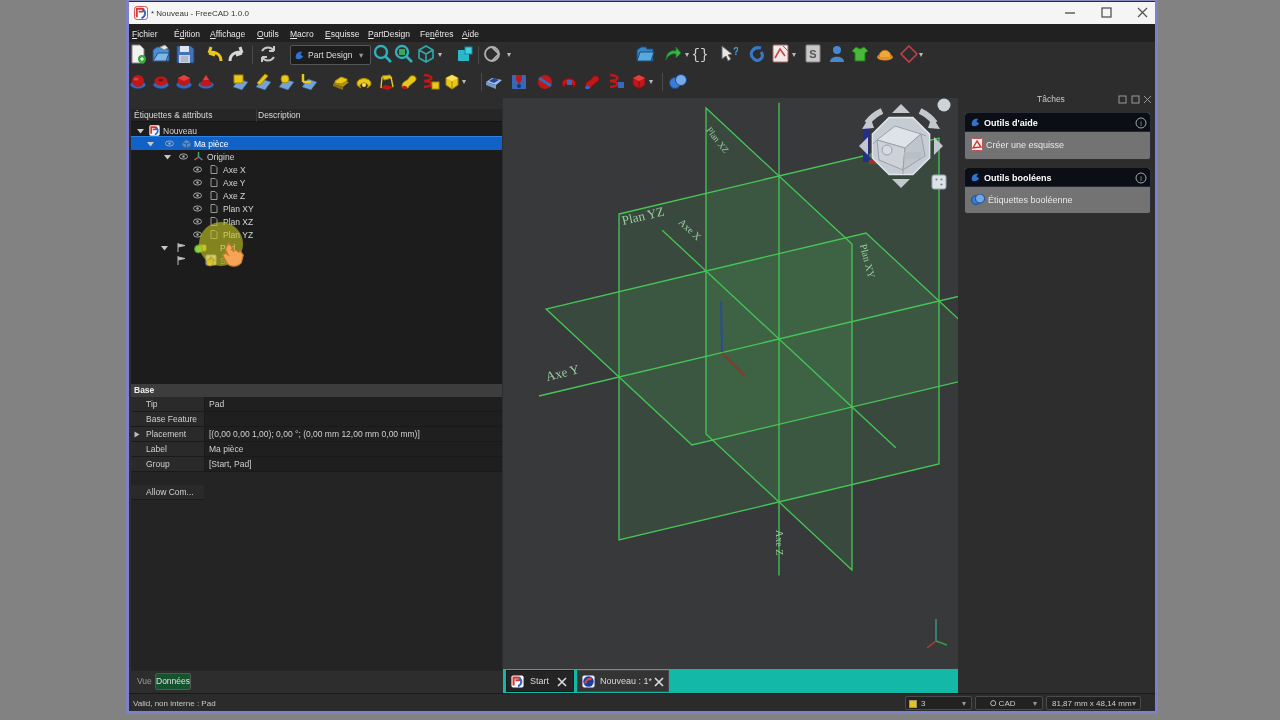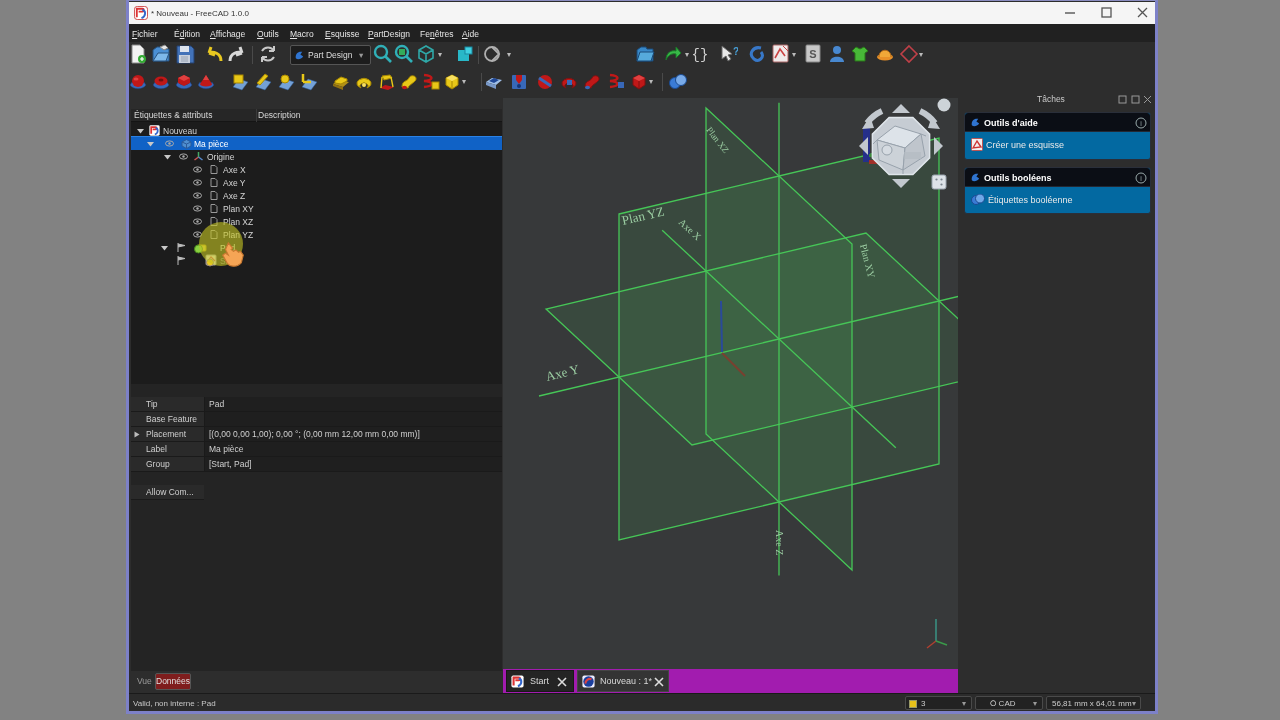--- a/index.html
+++ b/index.html
@@ -30,25 +30,25 @@
 #props { left:2px; top:383px; width:371px; height:287px; background:#242424; overflow:hidden; }
 .prow { position:absolute; width:371px; height:15px; font-size:8.5px; color:#d0d0d0; }
 .phead { background:#3d3d3d; color:#f0f0f0; font-weight:bold; }
 .plabel { position:absolute; left:0; top:0; width:73px; height:15px; background:#2a2a2a;
   border-bottom:1px solid #1a1a1a; padding-left:15px; line-height:15px; }
 .pval { position:absolute; left:73px; top:0; width:298px; height:15px; background:#1f1f1f;
   border-bottom:1px solid #1a1a1a; border-left:1px solid #1a1a1a; padding-left:4px; line-height:15px; }
 #btabs { left:2px; top:670px; width:371px; height:22px; background:#2d2d2d; }
 
 #vp { left:374px; top:97px; width:455px; height:571px; background:#37393a; overflow:hidden; }
-#mditabs { left:374px; top:668px; width:455px; height:24px; background:#a21caf; }
+#mditabs { left:374px; top:668px; width:455px; height:24px; background:#14b8a6; }
 .mtab { position:absolute; top:1px; height:22px; font-size:9px; color:#d8d8d8; }
 
 #rdock-h { left:829px; top:92px; width:197px; height:13px; color:#c9c9c9; font-size:8.5px; }
-.taskbox { position:absolute; background:#0369a1; border:1px solid #2a2f3a; border-radius:3px;text-decoration:underline; }
+.taskbox { position:absolute; background:#737373; border:1px solid #2a2f3a; border-radius:3px;text-decoration:underline; }
 .taskhdr { position:absolute; left:0; top:0; width:100%; height:19px; background:#0b0e15;
   border-bottom:1px solid #232834; border-radius:3px 3px 0 0; color:#fff; font-weight:bold; font-size:9px; }
 
 #status { left:0; top:692px; width:1026px; height:18px; background:#2b2b2b;
   border-top:1px solid #1a1a1a; color:#c8c8c8; font-size:8px; }
 .swidget { position:absolute; top:2px; height:14px; background:#222; border:1px solid #4a4a4a;
   border-radius:2px; color:#ccc; font-size:8px; }
 </style>
 </head>
 <body>
@@ -430,20 +430,21 @@
           </svg>
           <span style="position:absolute;left:89px;top:2px;color:#888">Sk...</span>
         </div>
 <div class="abs" style="left:68px;top:100px;width:44px;height:44px;border-radius:50%;background:rgba(195,195,35,0.62)"></div>
 <svg class="abs" style="left:88px;top:120px" width="28" height="28" viewBox="0 0 30 30">
 <path d="M10 1 L14.5 6.5 L13 8 L15.5 10 L18 8.5 L21 11 L23 10 L26 14 L24 22 C20 27 12 27 9 23 L4 14 L7 12 L10 14 L7 8 Z" fill="#f5a555" stroke="#c87830" stroke-width="1.2"></path>
 </svg>
       </div>
 
   <div id="props" class="abs">
+        <div class="prow phead" style="top:0px;height:13px;line-height:13px"><span style="margin-left:3px">Base</span></div>
 <div class="prow" style="top:13px">
           <div class="plabel">Tip</div>
           <div class="pval">Pad</div>
         </div>
 <div class="prow" style="top:28px">
           <div class="plabel">Base Feature</div>
           <div class="pval"></div>
         </div>
 <div class="prow" style="top:43px">
           <svg class="abs" style="left:3px;top:4px;z-index:5" width="6" height="7" viewBox="0 0 6 7">
@@ -460,21 +461,21 @@
           <div class="plabel">Group</div>
           <div class="pval">[Start, Pad]</div>
         </div>
 <div class="prow" style="top:101px">
           <div class="plabel">Allow Com...</div>
         </div>
       </div>
 
   <div id="btabs" class="abs">
     <span style="position:absolute;left:6px;top:5px;font-size:8.5px;color:#9a9a9a">Vue</span>
-    <div class="abs" style="left:24px;top:2px;width:36px;height:17px;background:#7f1d1d;border:1px solid #555;border-radius:2px;color:#e0e0e0;font-size:8.5px;text-align:right;line-height:15px">Données</div>
+    <div class="abs" style="left:24px;top:2px;width:36px;height:17px;background:#14532d;border:1px solid #555;border-radius:2px;color:#e0e0e0;font-size:8.5px;text-align:right;line-height:15px">Données</div>
   </div>
 
   <div id="vp" class="abs">
         <svg width="455" height="571" viewBox="0 0 455 571" style="position:absolute;left:0;top:0">
 <polygon points="43.0,211.0 189.0,347.0 509.0,271.0 363.0,135.0" fill="#4aa558" fill-opacity="0.15"></polygon>
 <polygon points="203.0,10.0 349.0,146.0 349.0,472.0 203.0,336.0" fill="#4aa558" fill-opacity="0.15"></polygon>
 <polygon points="116.0,116.0 436.0,40.0 436.0,366.0 116.0,442.0" fill="#4aa558" fill-opacity="0.15"></polygon>
 <polygon points="43.0,211.0 189.0,347.0 509.0,271.0 363.0,135.0" stroke="#46c657" stroke-width="1.3" fill="none"></polygon>
 <polygon points="203.0,10.0 349.0,146.0 349.0,472.0 203.0,336.0" stroke="#46c657" stroke-width="1.3" fill="none"></polygon>
 <polygon points="116.0,116.0 436.0,40.0 436.0,366.0 116.0,442.0" stroke="#46c657" stroke-width="1.3" fill="none"></polygon>
@@ -591,18 +592,18 @@
     <div class="swidget" style="left:776px;width:67px">
       <div class="abs" style="left:3px;top:3px;width:8px;height:8px;background:#e8c21a;border:1px solid #996"></div>
       <span style="position:absolute;left:15px;top:2px">3</span>
       <span style="position:absolute;left:56px;top:2px;color:#999">▾</span>
     </div>
     <div class="swidget" style="left:846px;width:68px">
       <span style="position:absolute;left:14px;top:2px">⭘ CAD</span>
       <span style="position:absolute;left:57px;top:2px;color:#999">▾</span>
     </div>
     <div class="swidget" style="left:917px;width:95px">
-      <span style="position:absolute;left:5px;top:2px">56,81 mm x 64,01 mm</span>
+      <span style="position:absolute;left:5px;top:2px">81,87 mm x 48,14 mm</span>
       <span style="position:absolute;left:85px;top:2px;color:#999">▾</span>
     </div>
   </div>
 </div>
 </div>
 
 </body></html>

